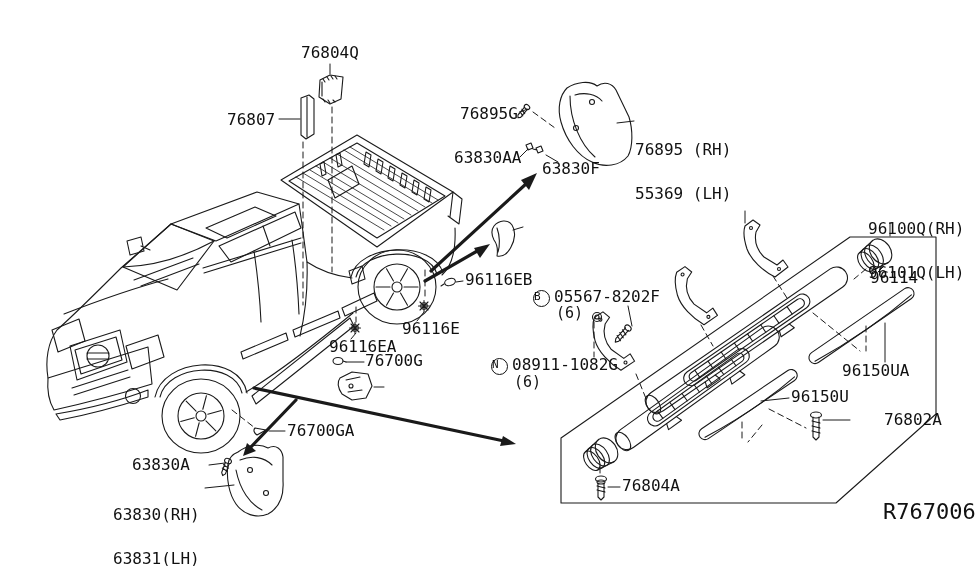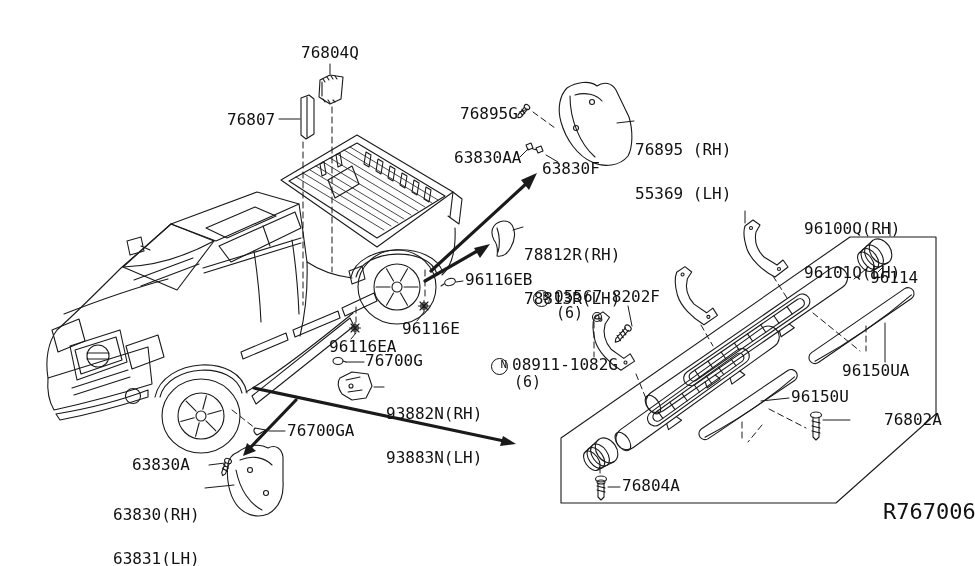--- a/index.html
+++ b/index.html
@@ -1,19 +1,19 @@
 <!DOCTYPE html>
 <html><head>
 <meta charset="utf-8">
 <style>
   html,body{margin:0;padding:0;background:#ffffff;}
   .stage{position:relative;width:975px;height:566px;background:#ffffff;overflow:hidden;
          font-family:"DejaVu Sans Mono","Liberation Mono",monospace;color:#111;}
   .stage svg{position:absolute;left:0;top:0;}
-  .lbl{position:absolute;font-size:16px;line-height:14.5px;white-space:pre;color:#111;text-align:right;}
+  .lbl{position:absolute;font-size:16px;line-height:14.5px;white-space:pre;color:#111;}
   .lbl span{display:block;}
   .ref{font-size:22px;}
   .qty{font-size:15px;}
   .circ{display:inline-flex;align-items:center;justify-content:center;width:17px;height:17px;
         border:1.4px solid #111;border-radius:50%;font-size:11px;line-height:11px;
         margin-right:4px;vertical-align:-3px;box-sizing:border-box;}
   .row{display:flex;align-items:flex-start;}
 </style>
 </head>
 <body>
@@ -315,48 +315,40 @@
 <div class="lbl" style="left:460px;top:107px">76895G</div>
 <div class="lbl" style="left:454px;top:151px">63830AA</div>
 <div class="lbl" style="left:542px;top:162px">63830F</div>
 
 <div class="lbl" style="left:635px;top:114px">
   <span>76895 (RH)</span>
   <span>55369 (LH)</span>
 </div>
 
 
-<div class="lbl" style="left:804px;top:193px">
+<div class="lbl" style="left:868px;top:193px">
   <span>96100Q(RH)</span>
   <span>96101Q(LH)</span>
 </div>
 
 <div class="lbl" style="left:870px;top:271px">96114</div>
 
-<div class="lbl" style="left:524px;top:219px">
-  <span>78812R(RH)</span>
-  <span>78813R(LH)</span>
-</div>
 
 <div class="lbl" style="left:465px;top:273px">96116EB</div>
 
 <div class="lbl row" style="left:533px;top:290px">
   <span class="circ">B</span>
   <span>05567-8202F</span>
 </div>
 <div class="lbl qty" style="left:556px;top:306px">(6)</div>
 
 <div class="lbl" style="left:402px;top:322px">96116E</div>
 <div class="lbl" style="left:329px;top:340px">96116EA</div>
 <div class="lbl" style="left:365px;top:354px">76700G</div>
 
-<div class="lbl" style="left:386px;top:378px">
-  <span>93882N(RH)</span>
-  <span>93883N(LH)</span>
-</div>
 
 <div class="lbl row" style="left:491px;top:358px">
   <span class="circ">N</span>
   <span>08911-1082G</span>
 </div>
 <div class="lbl qty" style="left:514px;top:375px">(6)</div>
 
 <div class="lbl" style="left:842px;top:364px">96150UA</div>
 <div class="lbl" style="left:791px;top:390px">96150U</div>
 <div class="lbl" style="left:884px;top:413px">76802A</div>

